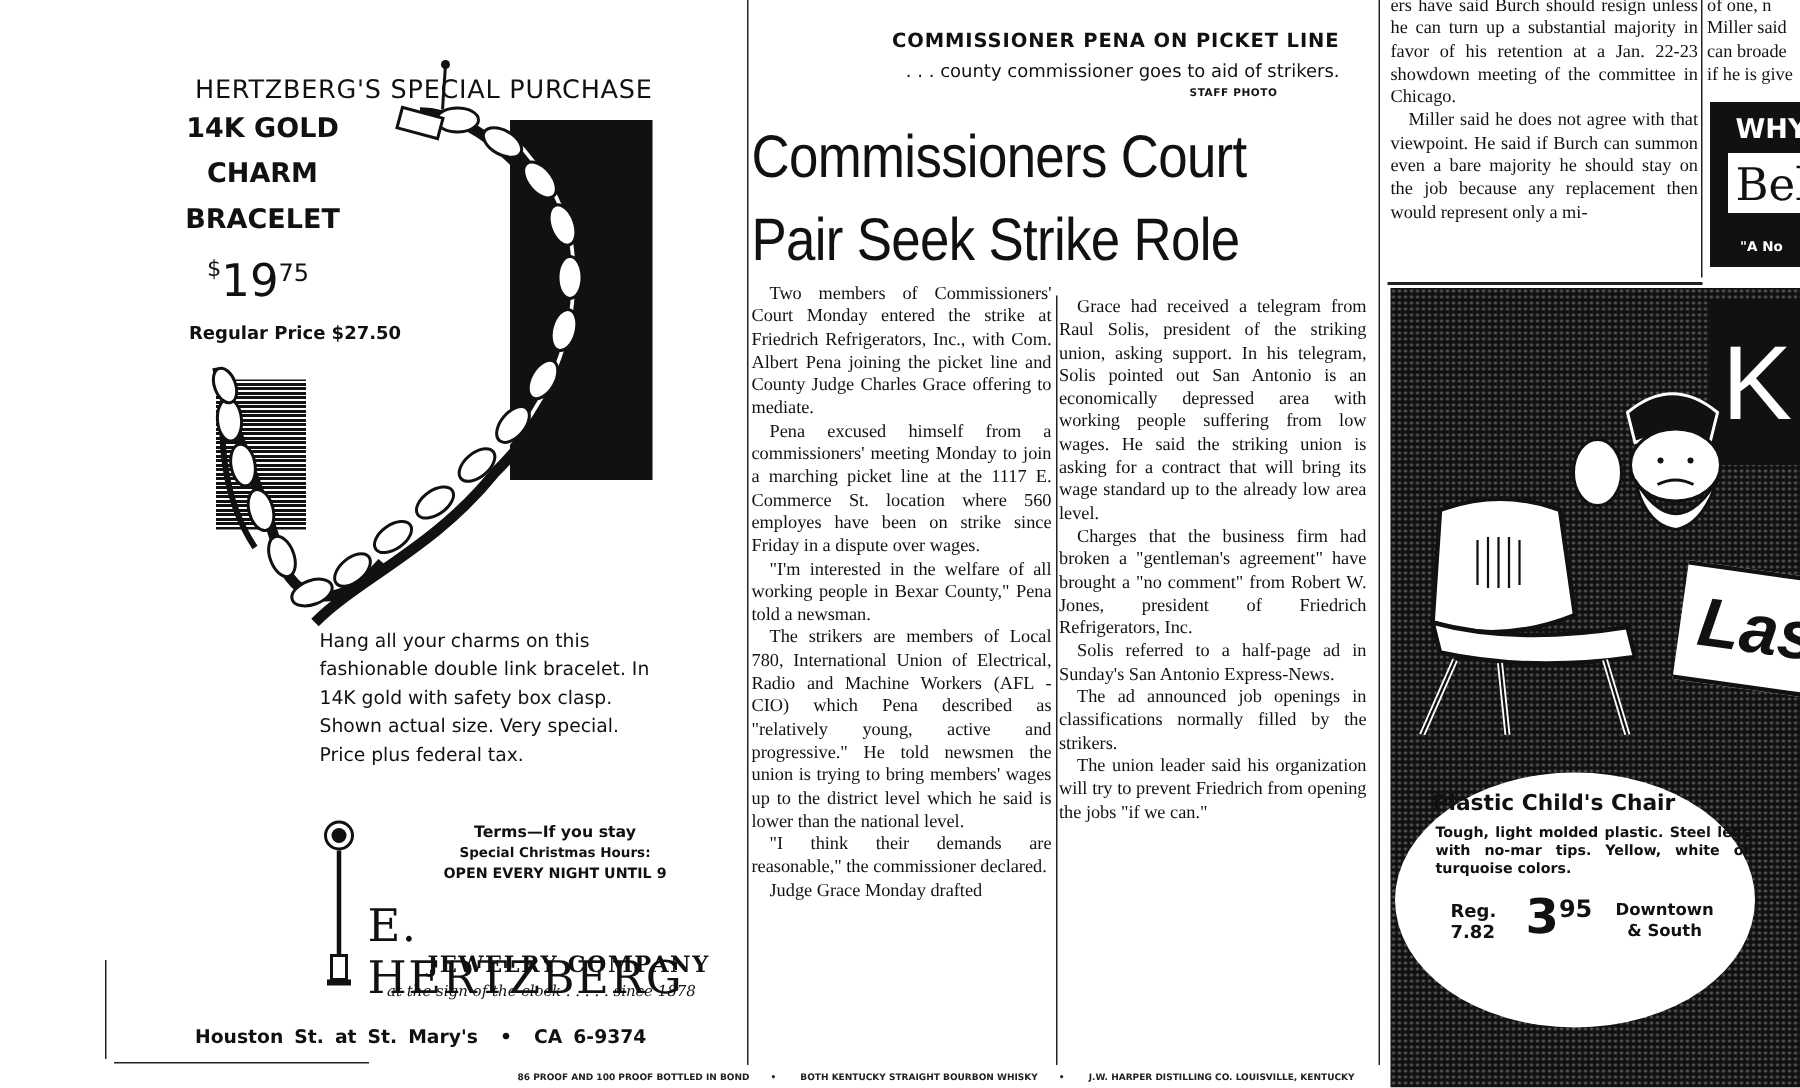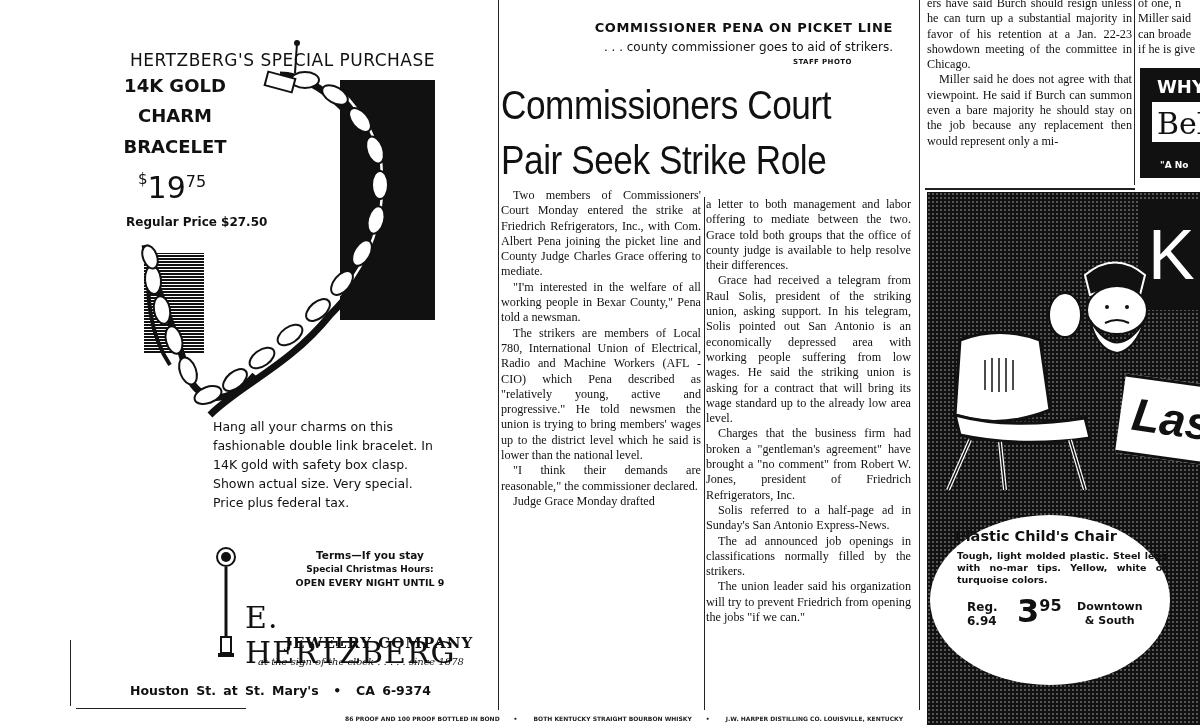--- a/index.html
+++ b/index.html
@@ -138,27 +138,27 @@
 
   <div class="abs cap1">COMMISSIONER PENA ON PICKET LINE</div>
   <div class="abs cap2">. . . county commissioner goes to aid of strikers.</div>
   <div class="abs cap3">STAFF PHOTO</div>
 
   <div class="abs headline" style="top:80px">Commissioners Court</div>
   <div class="abs headline" style="top:135px">Pair Seek Strike Role</div>
 
   <div class="abs col colA">
     <p>Two members of Commissioners' Court Monday entered the strike at Friedrich Refrigerators, Inc., with Com. Albert Pena joining the picket line and County Judge Charles Grace offering to mediate.</p>
+    <p>Pena excused himself from a commissioners' meeting Monday to join a marching picket line at the 1117 E. Commerce St. location where 560 employes have been on strike since Friday in a dispute over wages.</p>
     <p>"I'm interested in the welfare of all working people in Bexar County," Pena told a newsman.</p>
     <p>The strikers are members of Local 780, International Union of Electrical, Radio and Machine Workers (AFL - CIO) which Pena described as "relatively young, active and progressive." He told newsmen the union is trying to bring members' wages up to the district level which he said is lower than the national level.</p>
     <p>"I think their demands are reasonable," the commissioner declared.</p>
     <p>Judge Grace Monday drafted</p>
   </div>
   <div class="abs col colB">
-    <p class="cont">a letter to both management and labor offering to mediate between the two. Grace told both groups that the office of county judge is available to help resolve their differences.</p>
     <p>Grace had received a telegram from Raul Solis, president of the striking union, asking support. In his telegram, Solis pointed out San Antonio is an economically depressed area with working people suffering from low wages. He said the striking union is asking for a contract that will bring its wage standard up to the already low area level.</p>
     <p>Charges that the business firm had broken a "gentleman's agreement" have brought a "no comment" from Robert W. Jones, president of Friedrich Refrigerators, Inc.</p>
     <p>Solis referred to a half-page ad in Sunday's San Antonio Express-News.</p>
     <p>The ad announced job openings in classifications normally filled by the strikers.</p>
     <p>The union leader said his organization will try to prevent Friedrich from opening the jobs "if we can."</p>
   </div>
 </div>
 
 <div class="abs rightcol">
   <div class="abs col colC">
@@ -209,21 +209,21 @@
         <line x1="30" y1="110" x2="8" y2="160"></line>
         <line x1="60" y1="112" x2="65" y2="160"></line>
         <line x1="130" y1="110" x2="145" y2="160"></line>
       </g>
   </svg>
   <div class="abs oval"></div>
   <div class="abs ch-title">Plastic Child's Chair</div>
   <div class="abs ch-desc">Tough, light molded plastic. Steel legs with no-mar tips. Yellow, white or turquoise colors.</div>
   <div class="abs ch-reg">
     <div>Reg.</div>
-      <div>6.94</div>
+      <div>7.82</div>
   </div>
   <div class="abs ch-price"><span>3</span><sup>95</sup></div>
   <div class="abs ch-store">
     <div>Downtown</div>
       <div>&amp; South</div>
   </div>
 </div>
 
 <div class="abs bottomstrip">
   <span style="margin-left:345px">86 PROOF AND 100 PROOF BOTTLED IN BOND</span>•

